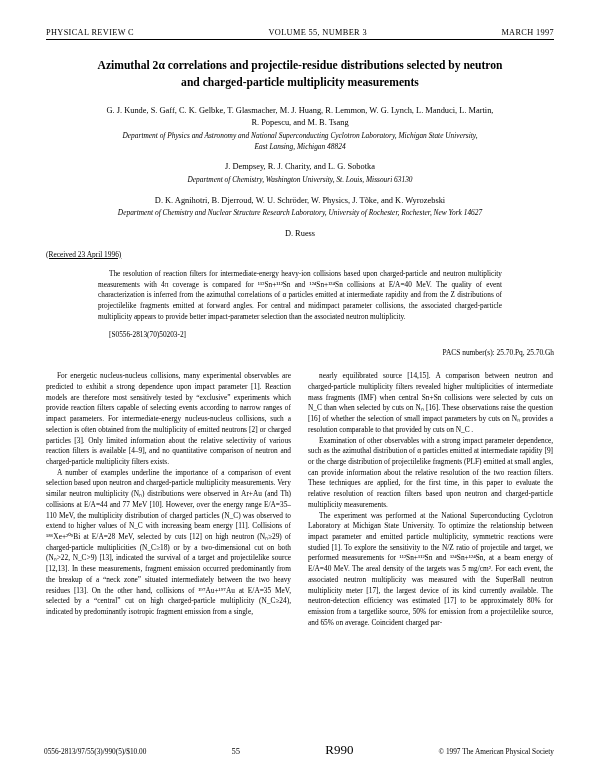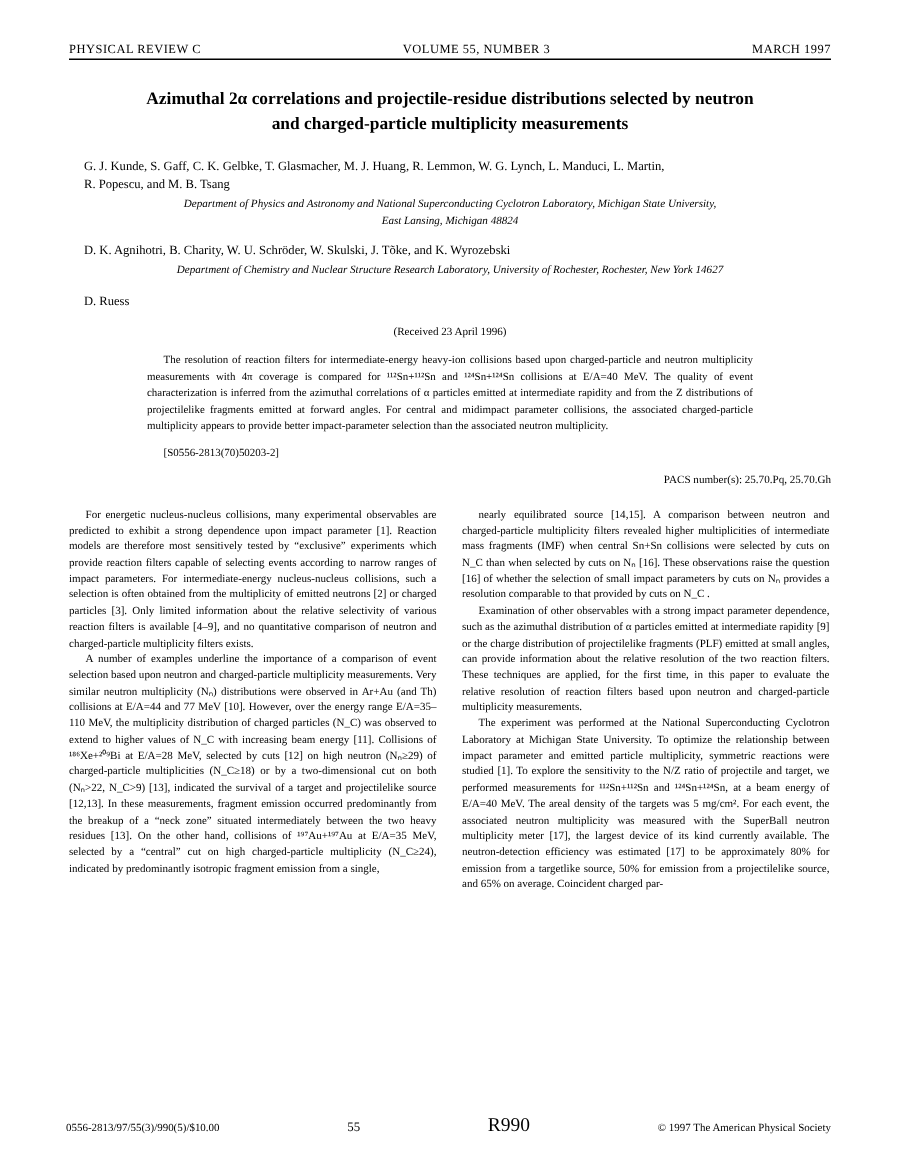--- a/index.html
+++ b/index.html
@@ -33,39 +33,41 @@
     margin: 2px 0 18px 0;
   }
   .title {
     text-align: center;
     font-size: 11.6px;
     font-weight: bold;
     line-height: 1.45;
     margin: 0 6px 13px 6px;
   }
   .authors {
+    text-align: center;
     font-size: 8.4px;
     line-height: 1.5;
     margin: 0 10px;
   }
   .affil {
     text-align: center;
     font-size: 7.4px;
     font-style: italic;
     line-height: 1.45;
     margin: 1px 6px 0 6px;
   }
   .group {
     margin-bottom: 9px;
   }
   .received {
-    text-align: center;
+    text-align: left;
     font-size: 7.4px;
     margin-top: 7px;
     margin-bottom: 10px;
+    text-decoration: underline;
   }
   .abstract {
     font-size: 7.3px;
     line-height: 1.5;
     text-align: justify;
     margin: 0 52px 7px 52px;
     text-indent: 11px;
   }
   .pacs {
     text-align: right;
@@ -124,23 +126,27 @@
     <span>and charged-particle multiplicity measurements</span>
   </div>
 
   <div class="group">
     <div class="authors" style="white-space:pre-line">G. J. Kunde, S. Gaff, C. K. Gelbke, T. Glasmacher, M. J. Huang, R. Lemmon, W. G. Lynch, L. Manduci, L. Martin,
 R. Popescu, and M. B. Tsang</div>
     <div class="affil" style="white-space:pre-line">Department of Physics and Astronomy and National Superconducting Cyclotron Laboratory, Michigan State University,
 East Lansing, Michigan 48824</div>
   </div>
 
+  <div class="group">
+    <div class="authors" style="white-space:pre-line">J. Dempsey, R. J. Charity, and L. G. Sobotka</div>
+    <div class="affil" style="white-space:pre-line">Department of Chemistry, Washington University, St. Louis, Missouri 63130</div>
+  </div>
 
   <div class="group">
-    <div class="authors" style="white-space:pre-line">D. K. Agnihotri, B. Charity, W. U. Schröder, W. Skulski, J. Tõke, and K. Wyrozebski</div>
+    <div class="authors" style="white-space:pre-line">D. K. Agnihotri, B. Djerroud, W. U. Schröder, W. Physics, J. Tõke, and K. Wyrozebski</div>
     <div class="affil" style="white-space:pre-line">Department of Chemistry and Nuclear Structure Research Laboratory, University of Rochester, Rochester, New York 14627</div>
   </div>
 
   <div class="group">
     <div class="authors" style="white-space:pre-line">D. Ruess</div>
   </div>
 
   <div class="received">(Received 23 April 1996)</div>
 
   <div class="abstract">The resolution of reaction filters for intermediate-energy heavy-ion collisions based upon charged-particle and neutron multiplicity measurements with 4π coverage is compared for ¹¹²Sn+¹¹²Sn and ¹²⁴Sn+¹²⁴Sn collisions at E/A=40 MeV. The quality of event characterization is inferred from the azimuthal correlations of α particles emitted at intermediate rapidity and from the Z distributions of projectilelike fragments emitted at forward angles. For central and midimpact parameter collisions, the associated charged-particle multiplicity appears to provide better impact-parameter selection than the associated neutron multiplicity.</div>

